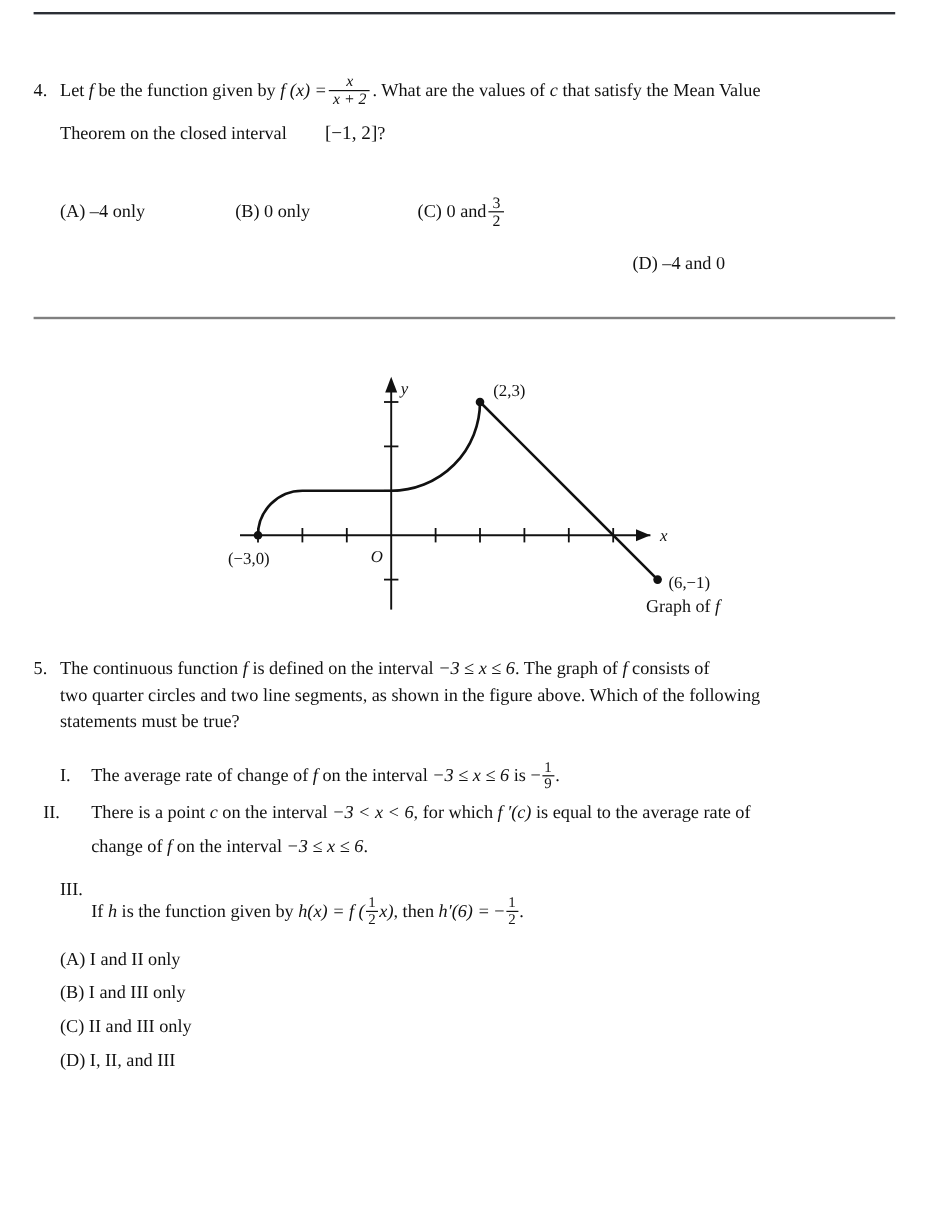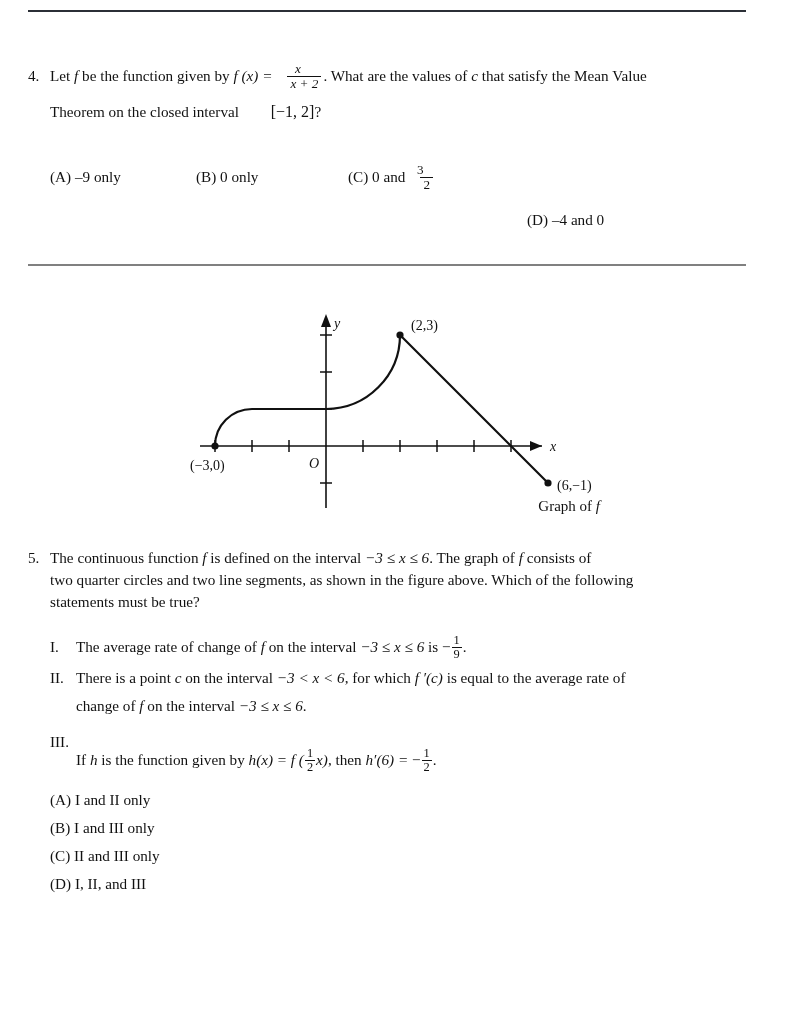--- a/index.html
+++ b/index.html
@@ -52,21 +52,21 @@
     display: inline-block;
     vertical-align: middle;
     text-align: center;
     font-size: 13.2px;
     line-height: 1.05;
     margin: 0 2px;
     position: relative;
     top: -1px;
   }
   .frac .num { display: block; padding: 0 3px; }
-  .frac .den { display: block; padding: 0 3px; border-top: 1px solid #111; margin-left: 13px; }
+  .frac .den { display: block; padding: 0 3px; border-top: 1px solid #111; }
 
   .frac-sm {
     display: inline-block;
     vertical-align: middle;
     text-align: center;
     font-size: 12.4px;
     line-height: 1.05;
     margin: 0 1px;
     position: relative;
     top: -1px;
@@ -113,21 +113,21 @@
 
   
   #q5-num { left: 28px;  top: 544px; }
   #q5-l1  { left: 50px;  top: 544px; width: 700px; }
   #q5-l2  { left: 50px;  top: 566px; width: 700px; }
   #q5-l3  { left: 50px;  top: 588px; width: 700px; }
 
   .rn { position: absolute; font-size: 15.2px; line-height: 28px; }
   #r1-num { left: 50px;  top: 633px; }
   #r1-txt { left: 76px;  top: 633px; width: 660px; }
-  #r2-num { left: 50px;  top: 664px; }
+  #r2-num { left: 36px;  top: 664px; }
   #r2-txt { left: 76px;  top: 664px; width: 670px; }
   #r2-txt2{ left: 76px;  top: 692px; width: 670px; }
   #r3-num { left: 50px;  top: 728px; }
   #r3-txt { left: 76px;  top: 746px; width: 670px; }
 
   .choices5 .ch {
     position: absolute;
     left: 50px;
     font-size: 15.2px;
     line-height: 28px;
@@ -157,21 +157,21 @@
 </div>
 
 <div class="q" id="q4-l2">
   <span>Theorem on the closed interval</span>
   <span class="brk">[−1, 2]</span><span>?</span>
 </div>
 
 <div class="choices4">
   <div class="ch" id="q4-A">
     <span>(A)</span>
-    <span>–9 only</span>
+    <span>–4 only</span>
   </div>
   <div class="ch" id="q4-B">
     <span>(B)</span>
     <span>0 only</span>
   </div>
   <div class="ch" id="q4-C">
     <span>(C)</span>
     <span>0 and</span><span class="frac"><span class="num">3</span><span class="den">2</span></span>
   </div>
   <div class="ch" id="q4-D">

